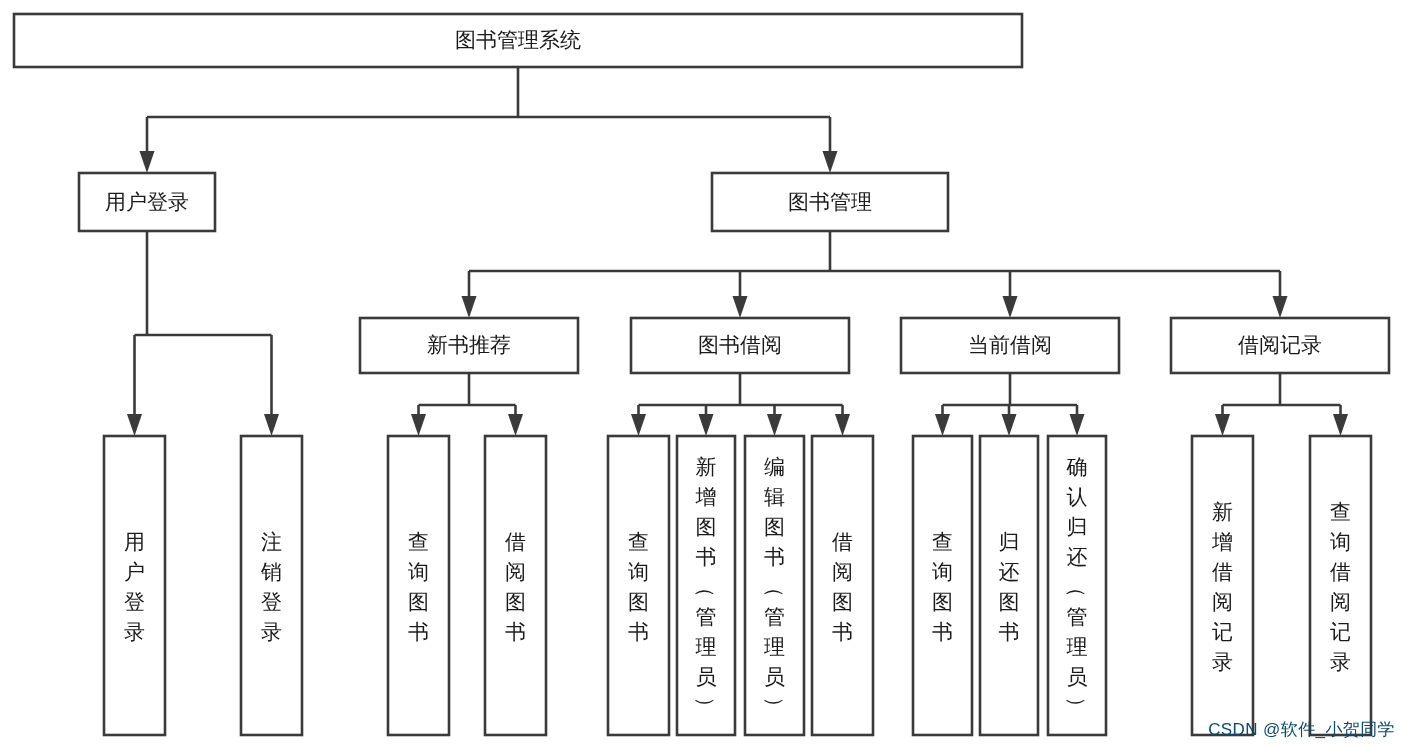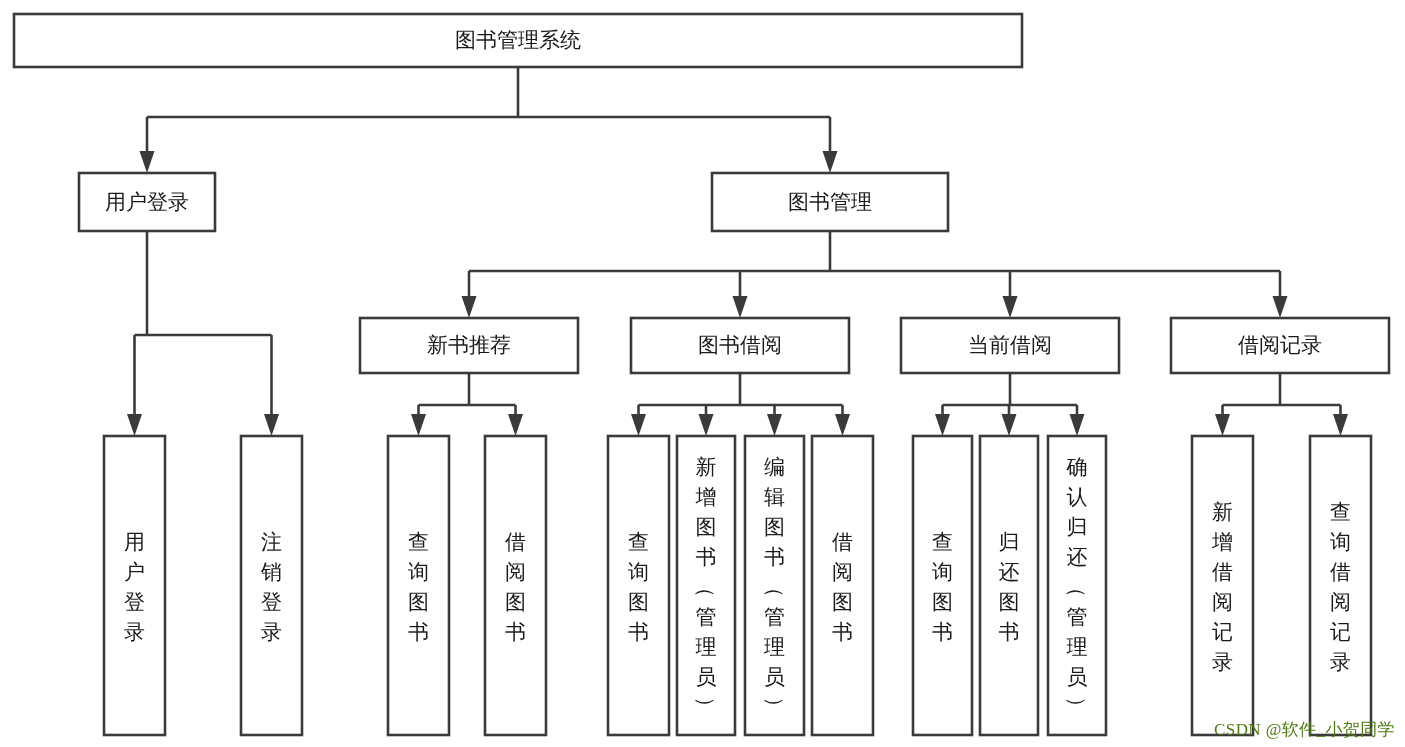--- a/index.html
+++ b/index.html
@@ -51,23 +51,23 @@
   .node-label-vertical {
     fill: #1a1a1a;
     font-family: "Liberation Sans", "DejaVu Sans", sans-serif;
     font-size: 21px;
     text-anchor: middle;
   }
   .watermark {
     position: absolute;
     right: 10px;
     bottom: 6px;
-    font-family: Liberation Serif, serif;
+    font-family: Liberation Sans, sans-serif;
     font-size: 17px;
-    color: #4d7c0f;
+    color: #0c4a6e;
     letter-spacing: 0.4px;
     white-space: nowrap;
     pointer-events: none;
   }
 </style>
 </head>
 <body>
 
 <div id="diagram-root">
   <svg class="flowchart" viewBox="0 0 1405 747">

